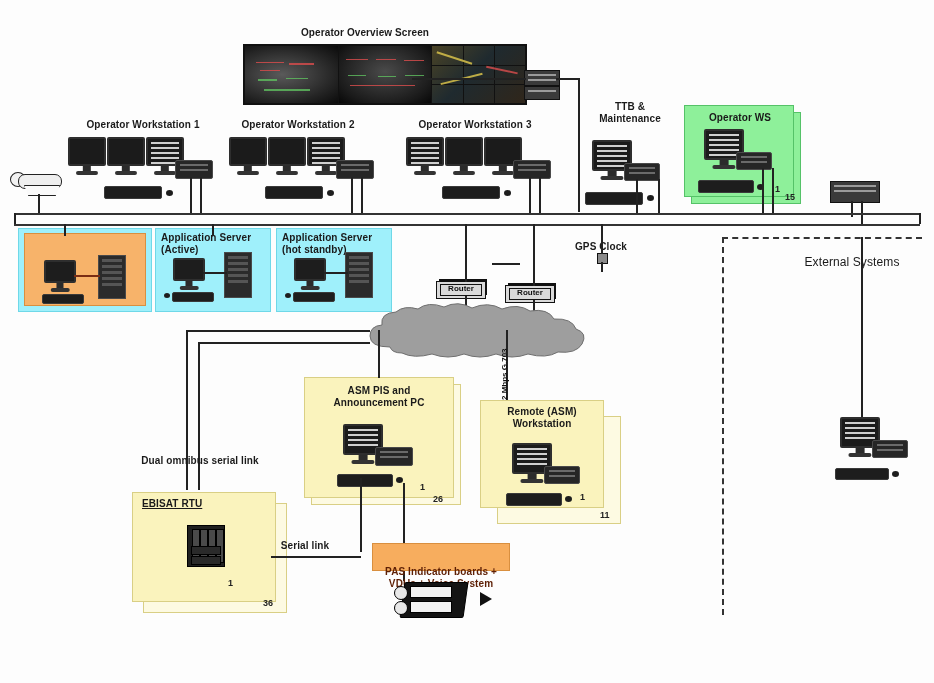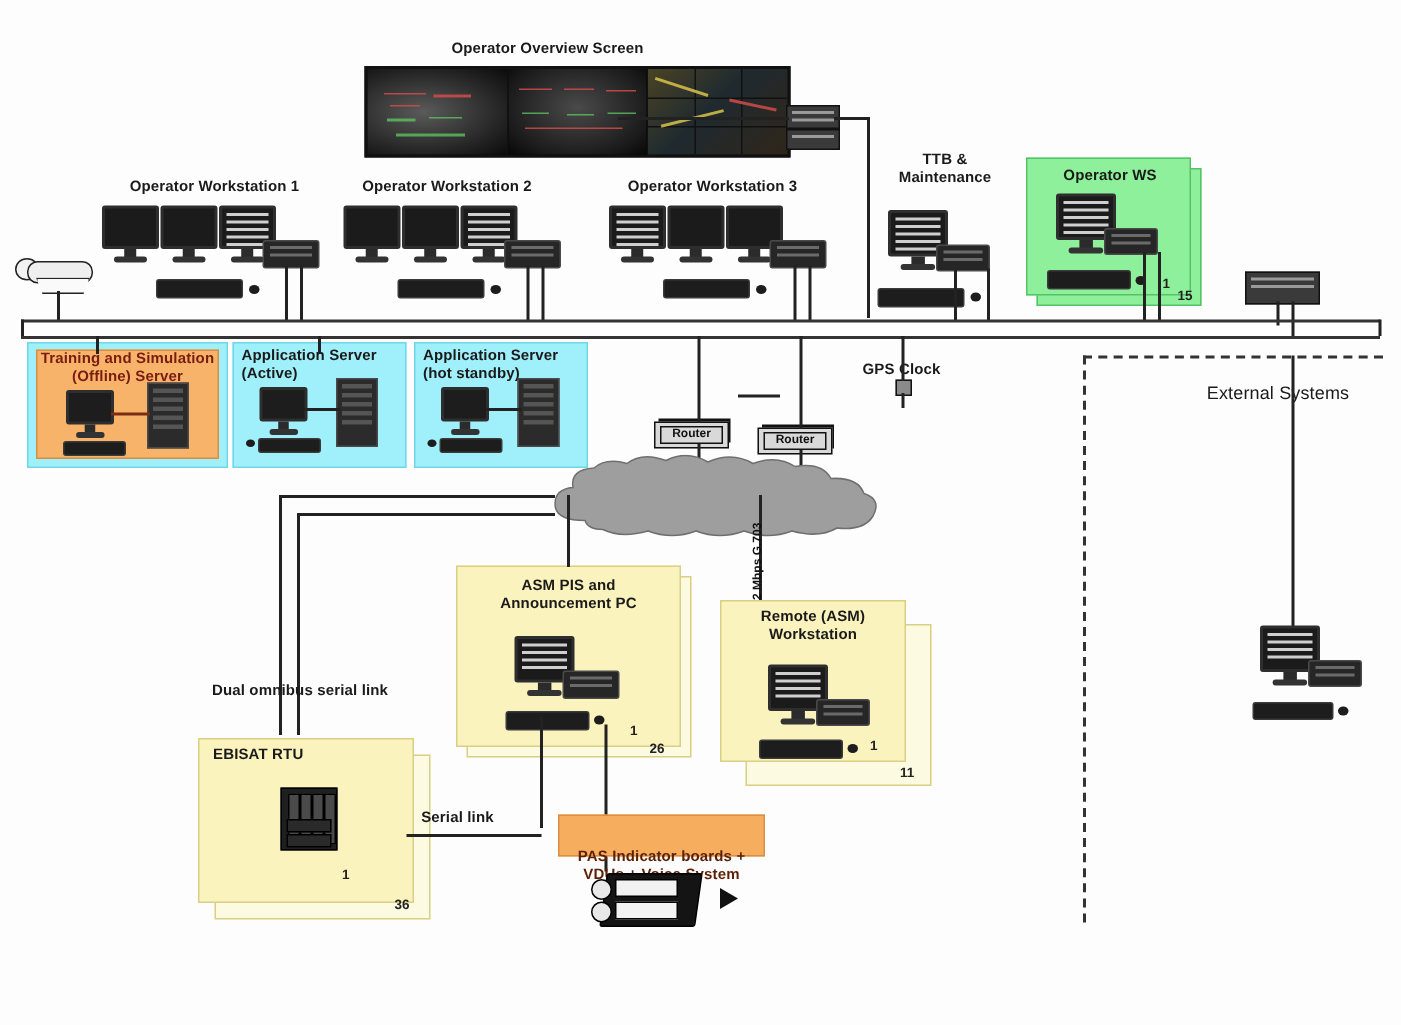--- a/index.html
+++ b/index.html
@@ -314,22 +314,20 @@
   <div class="ln lnv" style="left:851px;top:201px;height:16px;"></div>
   <div class="ln lnv" style="left:861px;top:201px;height:24px;"></div>
 
   <div class="bus" style="left:14px;top:213px;width:906px;"></div>
   <div class="bus" style="left:14px;top:224px;width:906px;"></div>
   <div class="ln lnv" style="left:14px;top:213px;height:11px;"></div>
   <div class="ln lnv" style="left:919px;top:213px;height:11px;"></div>
 
   <div class="box blue" style="left:18px;top:228px;width:134px;height:84px;"></div>
   <div class="box orange" style="left:24px;top:233px;width:122px;height:73px;"></div>
-  <div class="lbl" style="left:22px;top:234px;width:126px;color:#7a1c10;">Training and Simulation
-(Offline) Server</div>
   <div>
     <div class="mon" style="left:44px;top:260px;width:32px;height:32px;">
       <div class="screen" style="background:#1d1d1d;"></div>
         <div class="stand"></div>
         <div class="base"></div>
       </div>
     <div class="tower" style="left:98px;top:255px;width:26px;height:42px;">
       <div class="bay"></div>
         <div class="bay"></div>
         <div class="bay"></div>
@@ -494,21 +492,21 @@
     <div class="kbd" style="left:506px;top:493px;width:54px;height:11px;"></div>
     <div class="mouse" style="left:565px;top:496px;width:7px;height:6px;"></div>
   </div>
   <div class="boxnum" style="left:580px;top:492px;">1</div>
   <div class="boxnum" style="left:600px;top:510px;">11</div>
 
   <div class="lbl" style="left:120px;top:455px;width:160px;">Dual omnibus serial link</div>
 
   <div class="box ylshadow" style="left:143px;top:503px;width:144px;height:110px;"></div>
   <div class="box yellow" style="left:132px;top:492px;width:144px;height:110px;"></div>
-  <div class="lbl" style="left:136px;top:498px;width:106px;text-align:left;padding-left:6px;">EBISAT RTU</div>
+  <div class="lbl" style="left:136px;top:498px;width:106px;text-align:left;padding-left:6px;text-decoration:underline;">EBISAT RTU</div>
   <div class="rtu" style="left:187px;top:525px;width:36px;height:40px;">
     <div class="col" style="left:4px;"></div>
     <div class="col" style="left:12px;"></div>
     <div class="col" style="left:20px;"></div>
     <div class="col" style="left:28px;"></div>
     <div class="bar" style="top:20px;"></div>
     <div class="bar" style="top:30px;"></div>
   </div>
   <div class="boxnum" style="left:228px;top:578px;">1</div>
   <div class="boxnum" style="left:263px;top:598px;">36</div>

